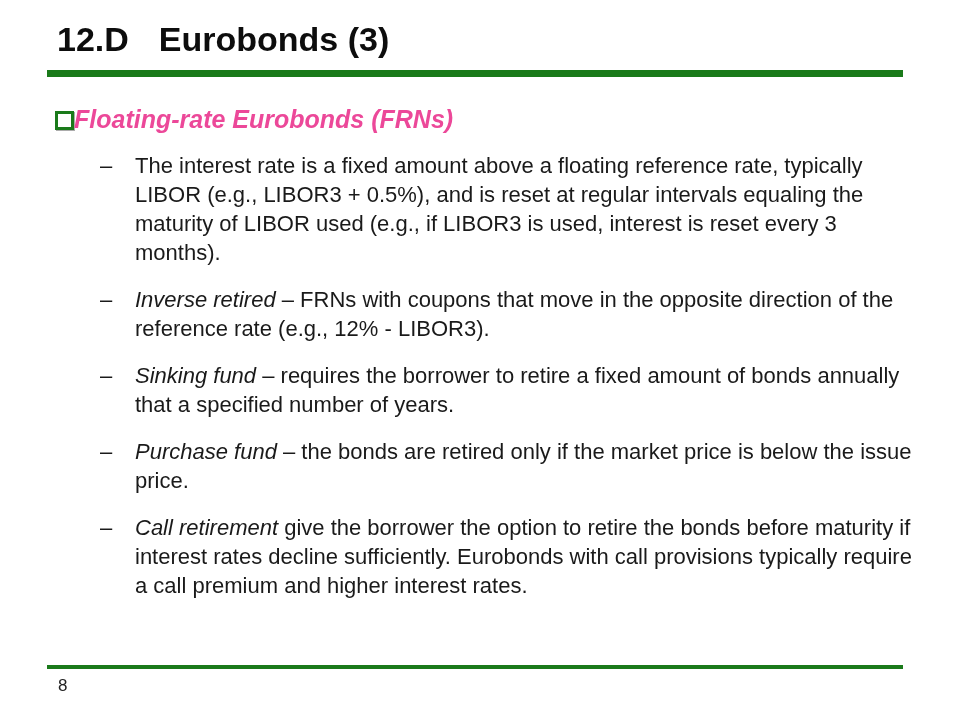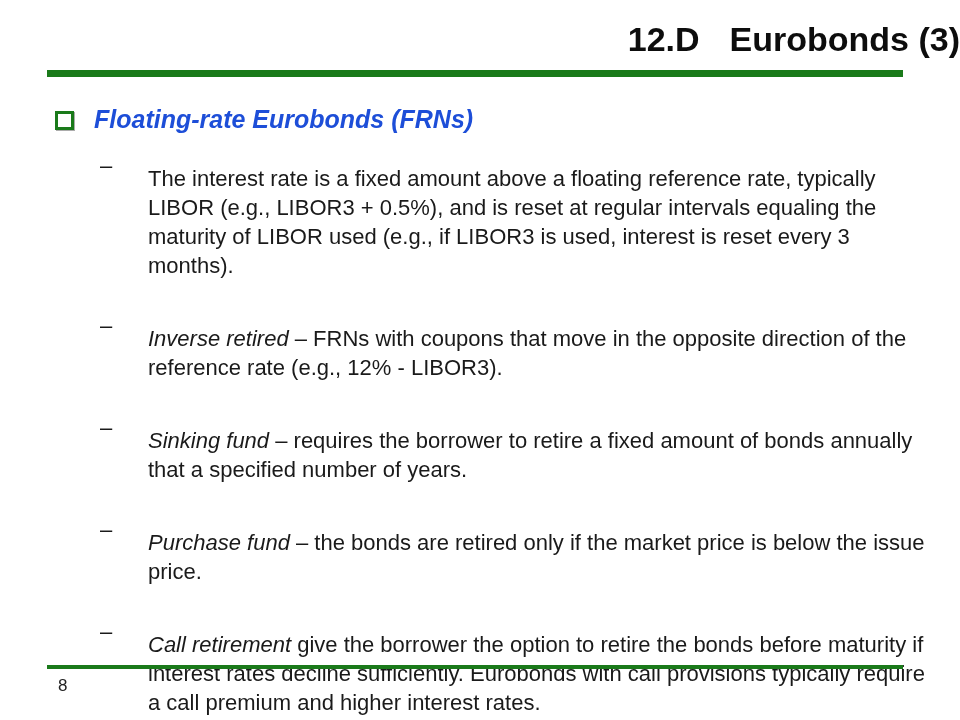--- a/index.html
+++ b/index.html
@@ -18,21 +18,20 @@
     box-sizing:border-box;
   }
   .title-row{
     padding-top:20px;
     margin-left:57px;
     font-size:34px;
     font-weight:bold;
     line-height:38px;
     color:#0d0d0d;
     white-space:nowrap;
-    text-align:right;
   }
   .title-number{margin-right:30px;}
   .rule{
     height:7px;
     background:var(--accent);
     margin-left:47px;
     width:856px;
     margin-top:12px;
   }
   .content{
@@ -46,40 +45,39 @@
   }
   .sq{
     width:13px;height:13px;
     border:3px solid var(--accent);
     background:#ffffff;
     box-shadow:1px 1px 0 rgba(70,70,70,0.45);
     margin-top:8px;
     flex:0 0 auto;
   }
   .bullet-label{
-    margin-left:20px;
     font-size:25px;
     font-weight:bold;
     font-style:italic;
     line-height:32px;
-    color:#1d4ed8;
+    color:#ec4899;
   }
   .sub{
     display:flex;
     align-items:flex-start;
     margin-left:45px;
     margin-bottom:18px;
   }
   .dash{
     flex:0 0 35px;
     font-size:22px;
     line-height:29px;
   }
   .sub-text{
-    margin:13px;
+    margin:0;
     width:792px;
     font-size:22px;
     line-height:29px;
   }
   .sub-text .lead{font-style:italic;}
   .footer-rule{
     position:absolute;
     left:47px;top:665px;
     width:856px;height:4px;
     background:var(--accent);

